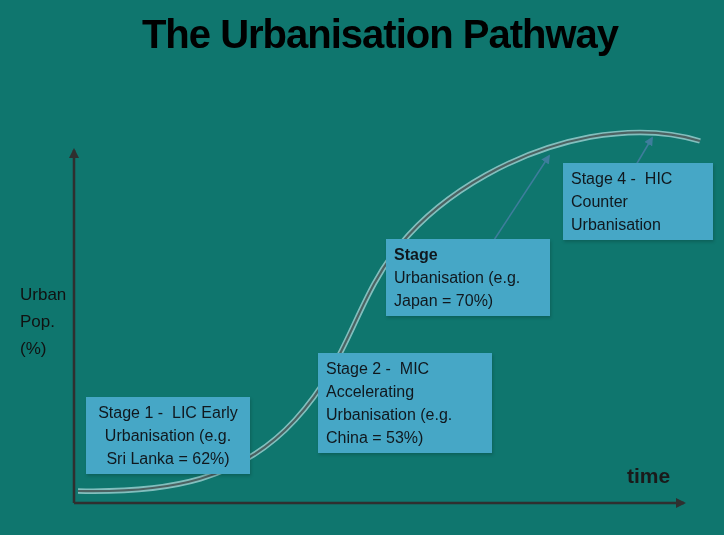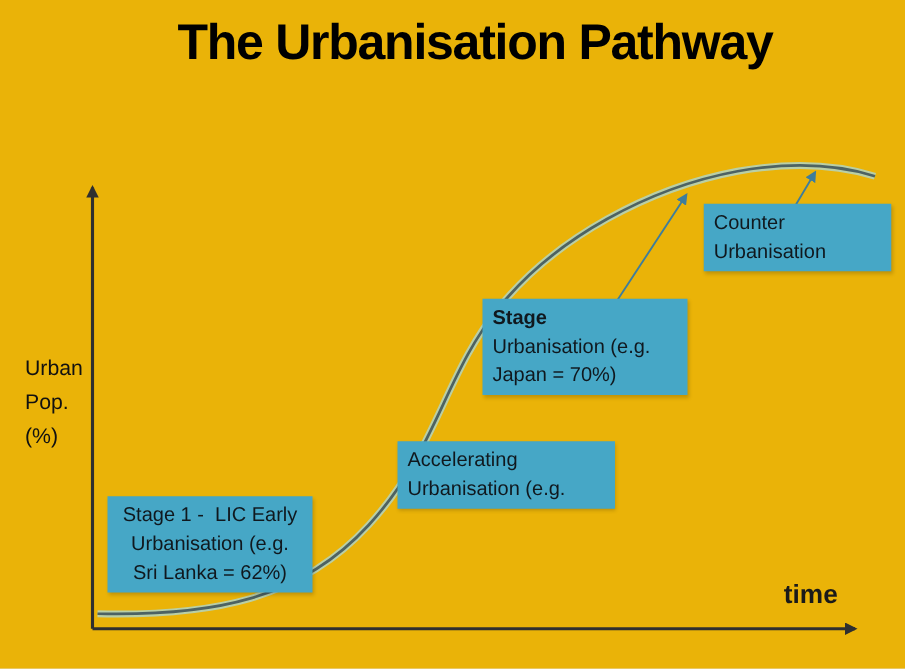--- a/index.html
+++ b/index.html
@@ -1,19 +1,19 @@
 <!DOCTYPE html>
 <html><head>
 <meta charset="utf-8">
 <style>
   html,body { margin:0; padding:0; background:#e8e8e8; }
   .slide {
     position:relative;
     width:724px; height:535px;
-    background:#eab308;
+    background:#0f766e;
     font-family:"Liberation Sans", sans-serif;
     overflow:hidden;
     margin:0 auto;
   }
   .title {
     position:absolute;
     top:12px; left:0; width:100%;
     box-sizing:border-box;
     padding-left:36px;
     text-align:center;
@@ -95,28 +95,31 @@
 
   <div class="x-axis-label">time</div>
 
   <div class="stage-box" id="stage1">
     <div class="line">Stage 1 -  LIC Early</div>
     <div class="line">Urbanisation (e.g.</div>
     <div class="line">Sri Lanka = 62%)</div>
   </div>
 
   <div class="stage-box" id="stage2">
+    <div class="line">Stage 2 -  MIC</div>
     <div class="line">Accelerating</div>
     <div class="line">Urbanisation (e.g.</div>
+    <div class="line">China = 53%)</div>
   </div>
 
   <div class="stage-box" id="stage3">
     <div class="line bold">Stage</div>
     <div class="line">Urbanisation (e.g.</div>
     <div class="line">Japan = 70%)</div>
   </div>
 
   <div class="stage-box" id="stage4">
+    <div class="line">Stage 4 -  HIC</div>
     <div class="line">Counter</div>
     <div class="line">Urbanisation</div>
   </div>
 
 </div>
 
 </body></html>

